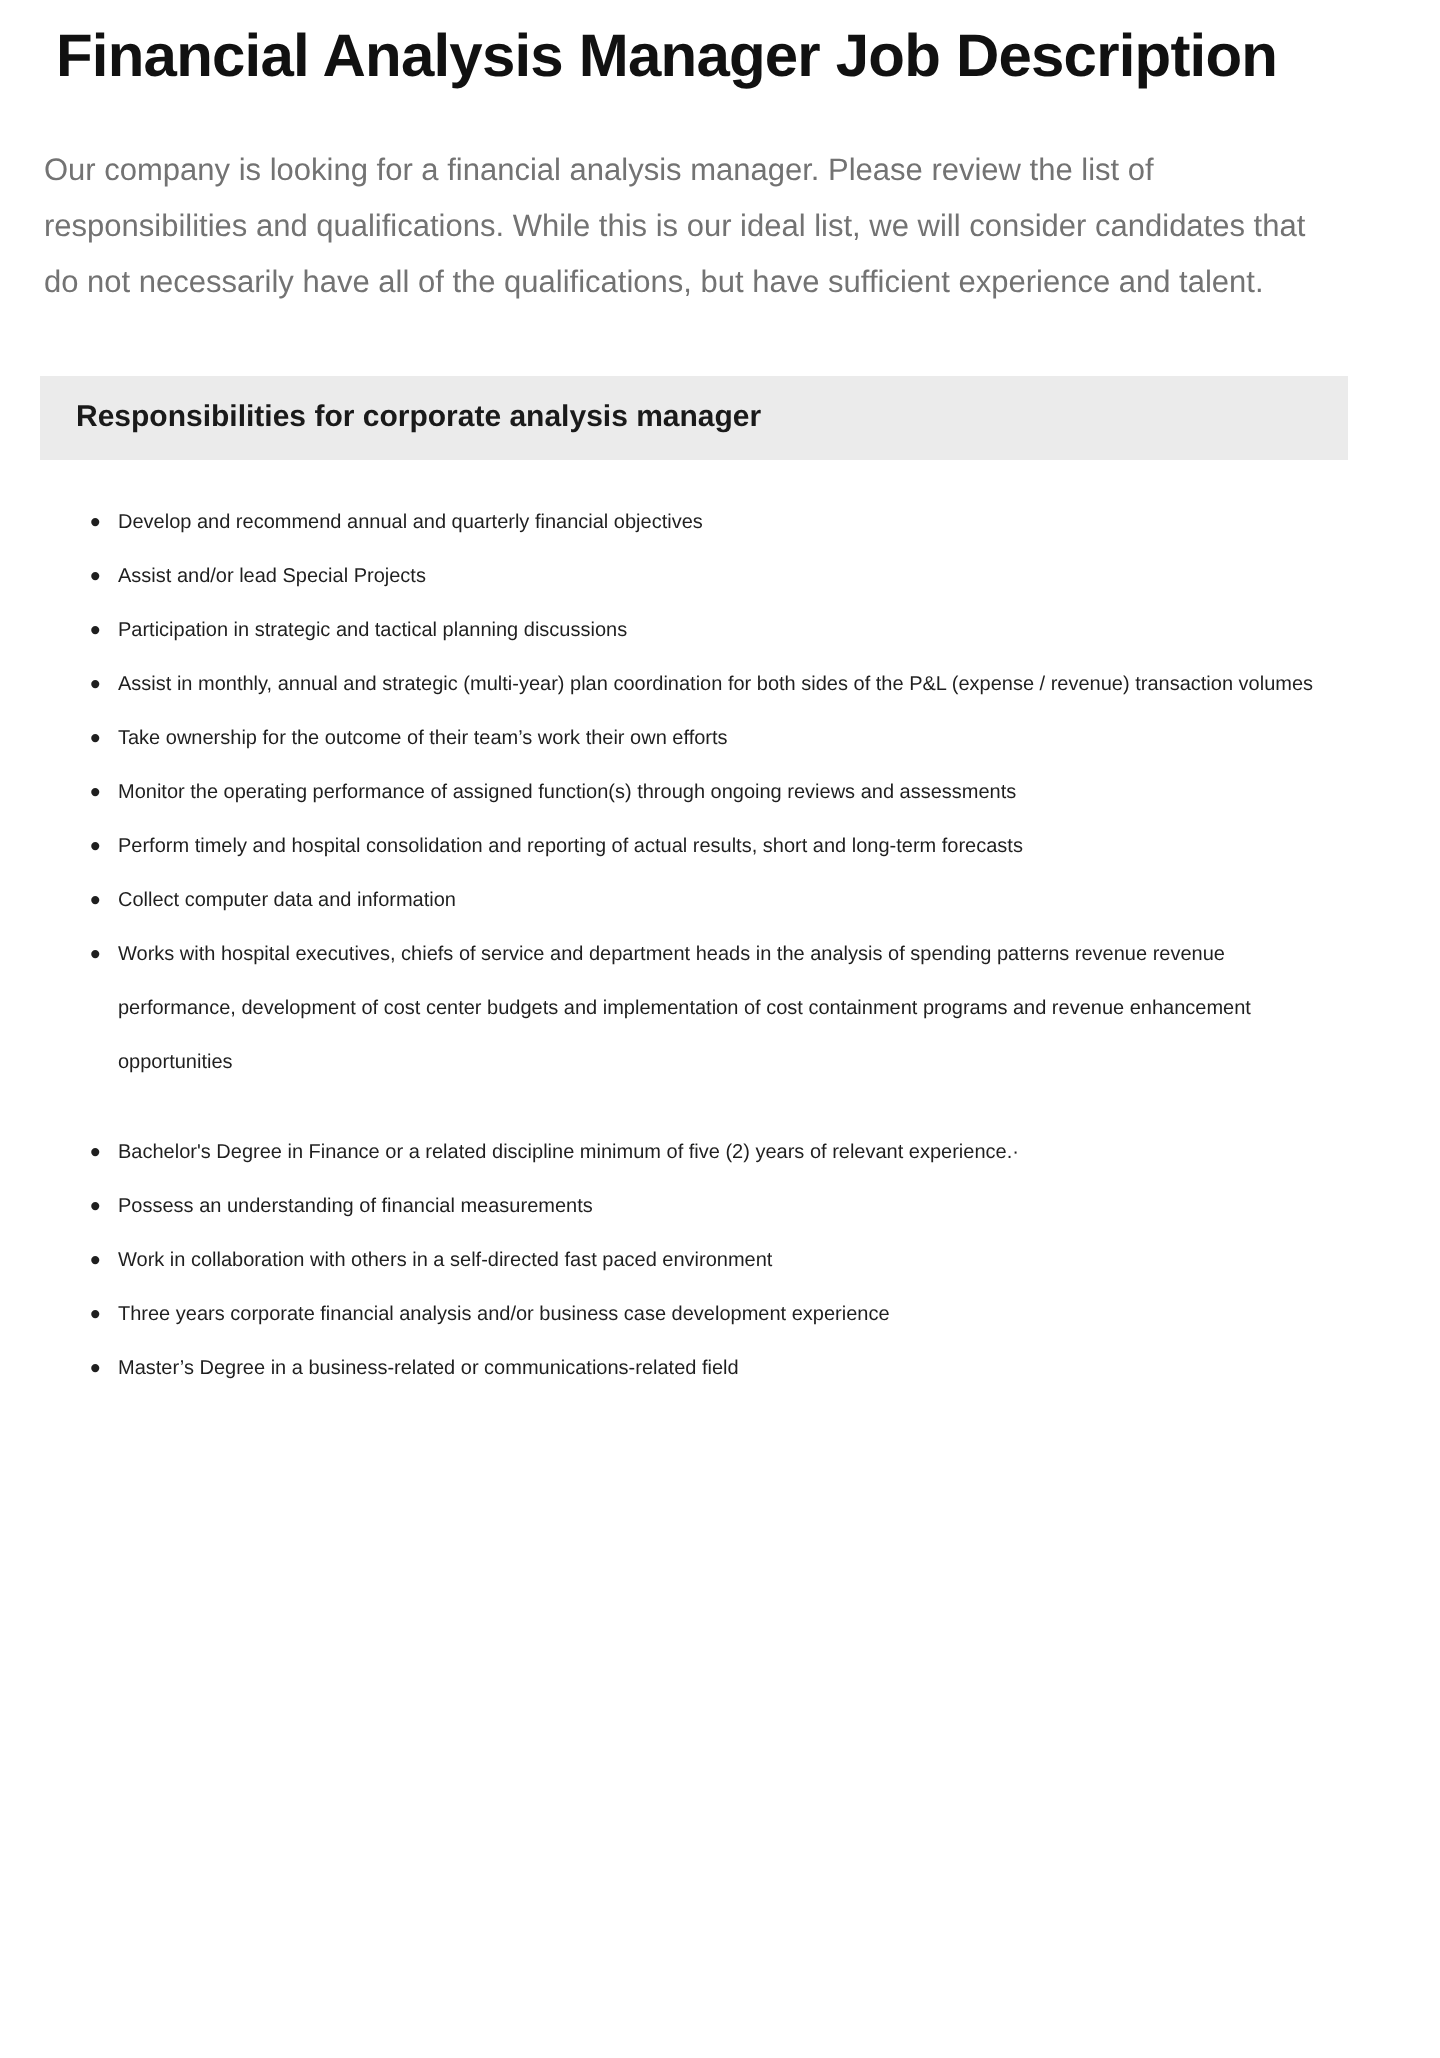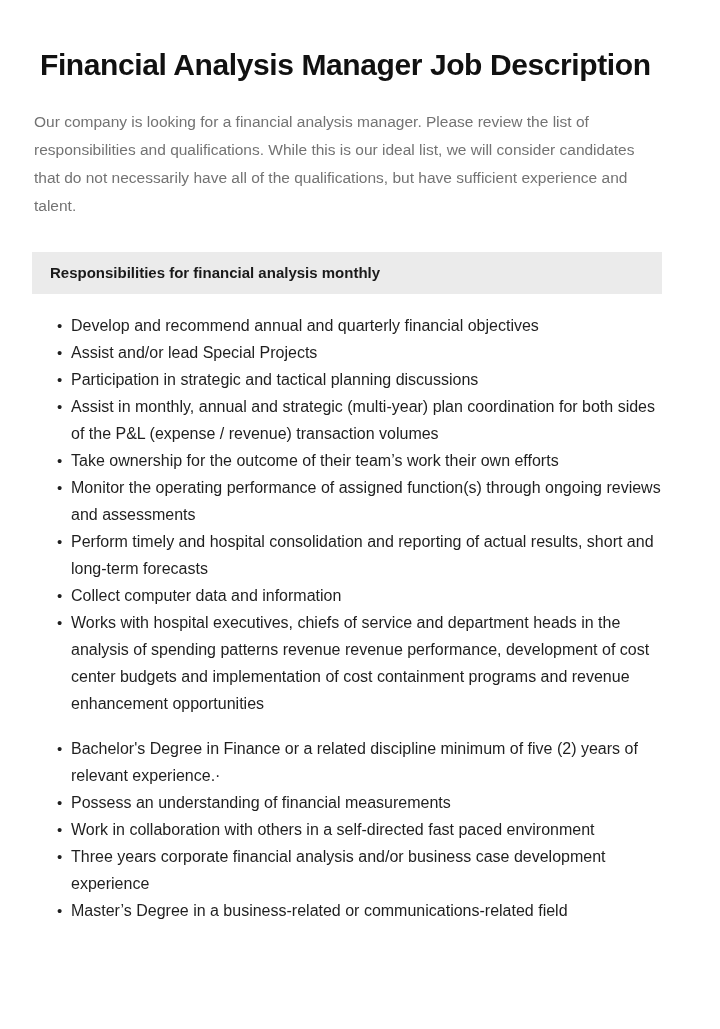--- a/index.html
+++ b/index.html
@@ -10,24 +10,23 @@
   body {
     width: 720px;
     min-height: 1029px;
     font-family: "Liberation Sans", "DejaVu Sans", sans-serif;
     color: #1c1c1c;
     -webkit-font-smoothing: antialiased;
   }
   .page {
     width: 697px;
     box-sizing: border-box;
-    padding: 12px;
+    padding: 0;
     position: relative;
     overflow: hidden;
-    margin-top: 24px;
   }
   .doc-title {
     margin: 0;
     padding: 8px 22px 0 28px;
     font-size: 30px;
     line-height: 42px;
     font-weight: bold;
     letter-spacing: -0.4px;
     color: #111111;
   }
@@ -56,21 +55,21 @@
 
   ul.bullets {
     list-style: none;
     margin: 0;
     padding: 18px 23px 0 45px;
   }
   ul.bullets li {
     position: relative;
     padding-left: 14px;
     margin: 0 0 0 0;
-    font-size: 16px;
+    font-size: 10px;
     line-height: 27px;
     color: #1f1f1f;
   }
   ul.bullets li::before {
     content: "\2022";
     position: absolute;
     left: 0;
     top: 0;
     font-size: 15px;
     line-height: 27px;
@@ -80,21 +79,21 @@
 </head>
 <body>
 
 <div class="page">
 
   <h1 class="doc-title">Financial Analysis Manager Job Description</h1>
 
   <p class="intro">Our company is looking for a financial analysis manager. Please review the list of responsibilities and qualifications. While this is our ideal list, we will consider candidates that do not necessarily have all of the qualifications, but have sufficient experience and talent.</p>
 
   <section class="section section-responsibilities">
-    <div class="section-header">Responsibilities for financial analysis monthly</div>
+    <div class="section-header">Responsibilities for corporate analysis manager</div>
     <ul class="bullets">
         <li>Develop and recommend annual and quarterly financial objectives</li>
         <li>Assist and/or lead Special Projects</li>
         <li>Participation in strategic and tactical planning discussions</li>
         <li>Assist in monthly, annual and strategic (multi-year) plan coordination for both sides of the P&amp;L (expense / revenue) transaction volumes</li>
         <li>Take ownership for the outcome of their team’s work their own efforts</li>
         <li>Monitor the operating performance of assigned function(s) through ongoing reviews and assessments</li>
         <li>Perform timely and hospital consolidation and reporting of actual results, short and long-term forecasts</li>
         <li>Collect computer data and information</li>
         <li>Works with hospital executives, chiefs of service and department heads in the analysis of spending patterns revenue revenue performance, development of cost center budgets and implementation of cost containment programs and revenue enhancement opportunities</li>

